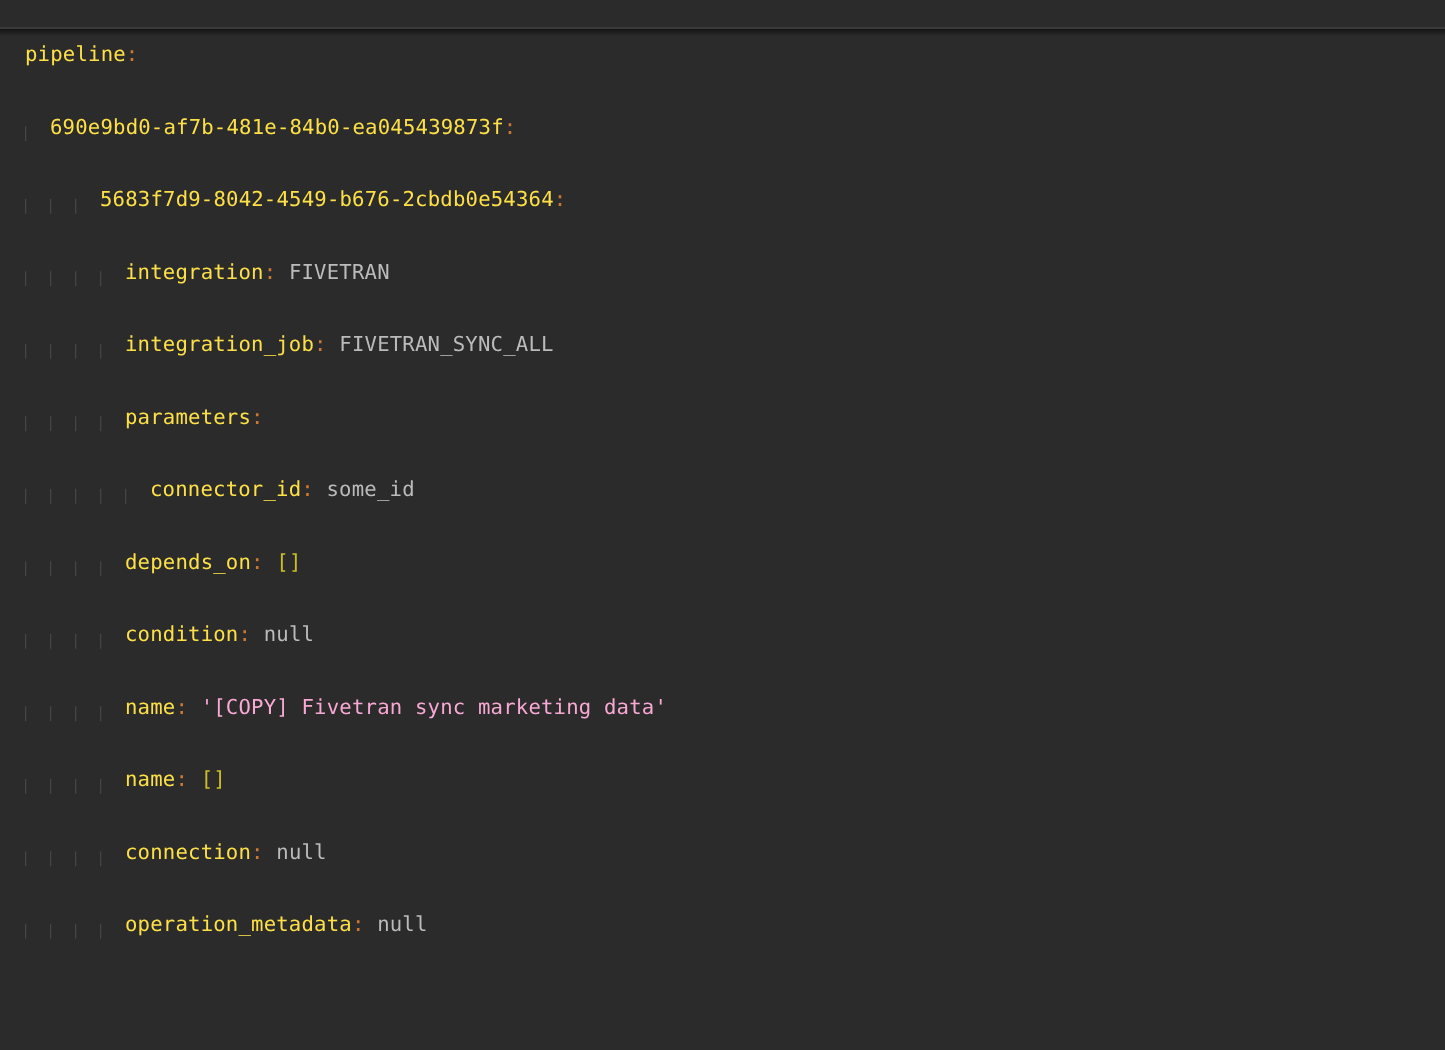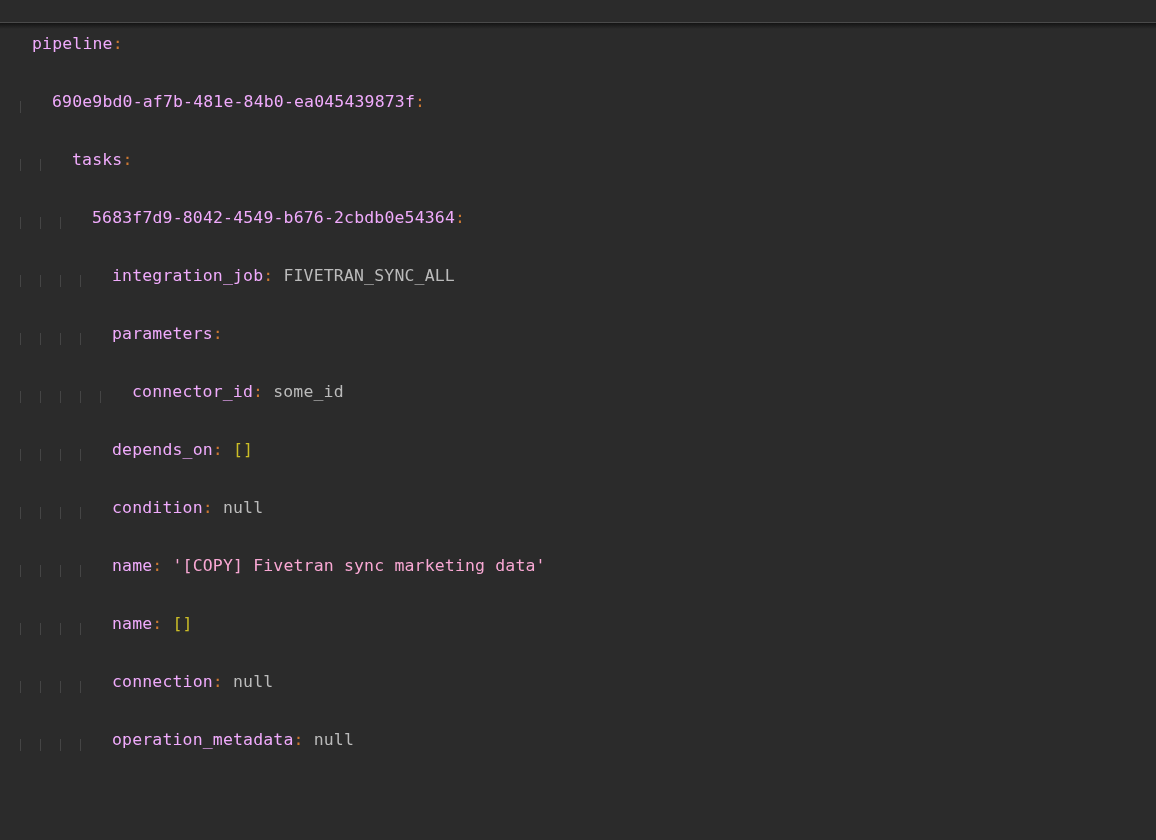--- a/index.html
+++ b/index.html
@@ -59,35 +59,35 @@
   .guide::before {
     content: "";
     position: absolute;
     left: 0;
     top: -6px;
     bottom: -6px;
     width: 1px;
     background: #454545;
   }
 
-  .key    { color: #f0abfc; margin-left: 12px; }   
+  .key    { color: #fde047; }   
   .str    { color: #f9a8d4; }   
   .plain  { color: #bbbbbb; }   
   .brkt   { color: #cbbd27; }   
   .punc   { color: #cc7832; }
 </style>
 </head>
 <body>
 
 <div class="editor">
   <div class="code">
 <span class="ln"><span class="key">pipeline</span><span class="punc">:</span></span>
 <span class="ln"><span class="guide"></span><span class="key">690e9bd0-af7b-481e-84b0-ea045439873f</span><span class="punc">:</span></span>
-<span class="ln"><span class="guide"></span><span class="guide"></span><span class="key">tasks</span><span class="punc">:</span></span>
 <span class="ln"><span class="guide"></span><span class="guide"></span><span class="guide"></span><span class="key">5683f7d9-8042-4549-b676-2cbdb0e54364</span><span class="punc">:</span></span>
+<span class="ln"><span class="guide"></span><span class="guide"></span><span class="guide"></span><span class="guide"></span><span class="key">integration</span><span class="punc">:</span> <span class="plain">FIVETRAN</span></span>
 <span class="ln"><span class="guide"></span><span class="guide"></span><span class="guide"></span><span class="guide"></span><span class="key">integration_job</span><span class="punc">:</span> <span class="plain">FIVETRAN_SYNC_ALL</span></span>
 <span class="ln"><span class="guide"></span><span class="guide"></span><span class="guide"></span><span class="guide"></span><span class="key">parameters</span><span class="punc">:</span></span>
 <span class="ln"><span class="guide"></span><span class="guide"></span><span class="guide"></span><span class="guide"></span><span class="guide"></span><span class="key">connector_id</span><span class="punc">:</span> <span class="plain">some_id</span></span>
 <span class="ln"><span class="guide"></span><span class="guide"></span><span class="guide"></span><span class="guide"></span><span class="key">depends_on</span><span class="punc">:</span> <span class="brkt">[]</span></span>
 <span class="ln"><span class="guide"></span><span class="guide"></span><span class="guide"></span><span class="guide"></span><span class="key">condition</span><span class="punc">:</span> <span class="plain">null</span></span>
 <span class="ln"><span class="guide"></span><span class="guide"></span><span class="guide"></span><span class="guide"></span><span class="key">name</span><span class="punc">:</span> <span class="str">'[COPY] Fivetran sync marketing data'</span></span>
 <span class="ln"><span class="guide"></span><span class="guide"></span><span class="guide"></span><span class="guide"></span><span class="key">name</span><span class="punc">:</span> <span class="brkt">[]</span></span>
 <span class="ln"><span class="guide"></span><span class="guide"></span><span class="guide"></span><span class="guide"></span><span class="key">connection</span><span class="punc">:</span> <span class="plain">null</span></span>
 <span class="ln"><span class="guide"></span><span class="guide"></span><span class="guide"></span><span class="guide"></span><span class="key">operation_metadata</span><span class="punc">:</span> <span class="plain">null</span></span>
 

